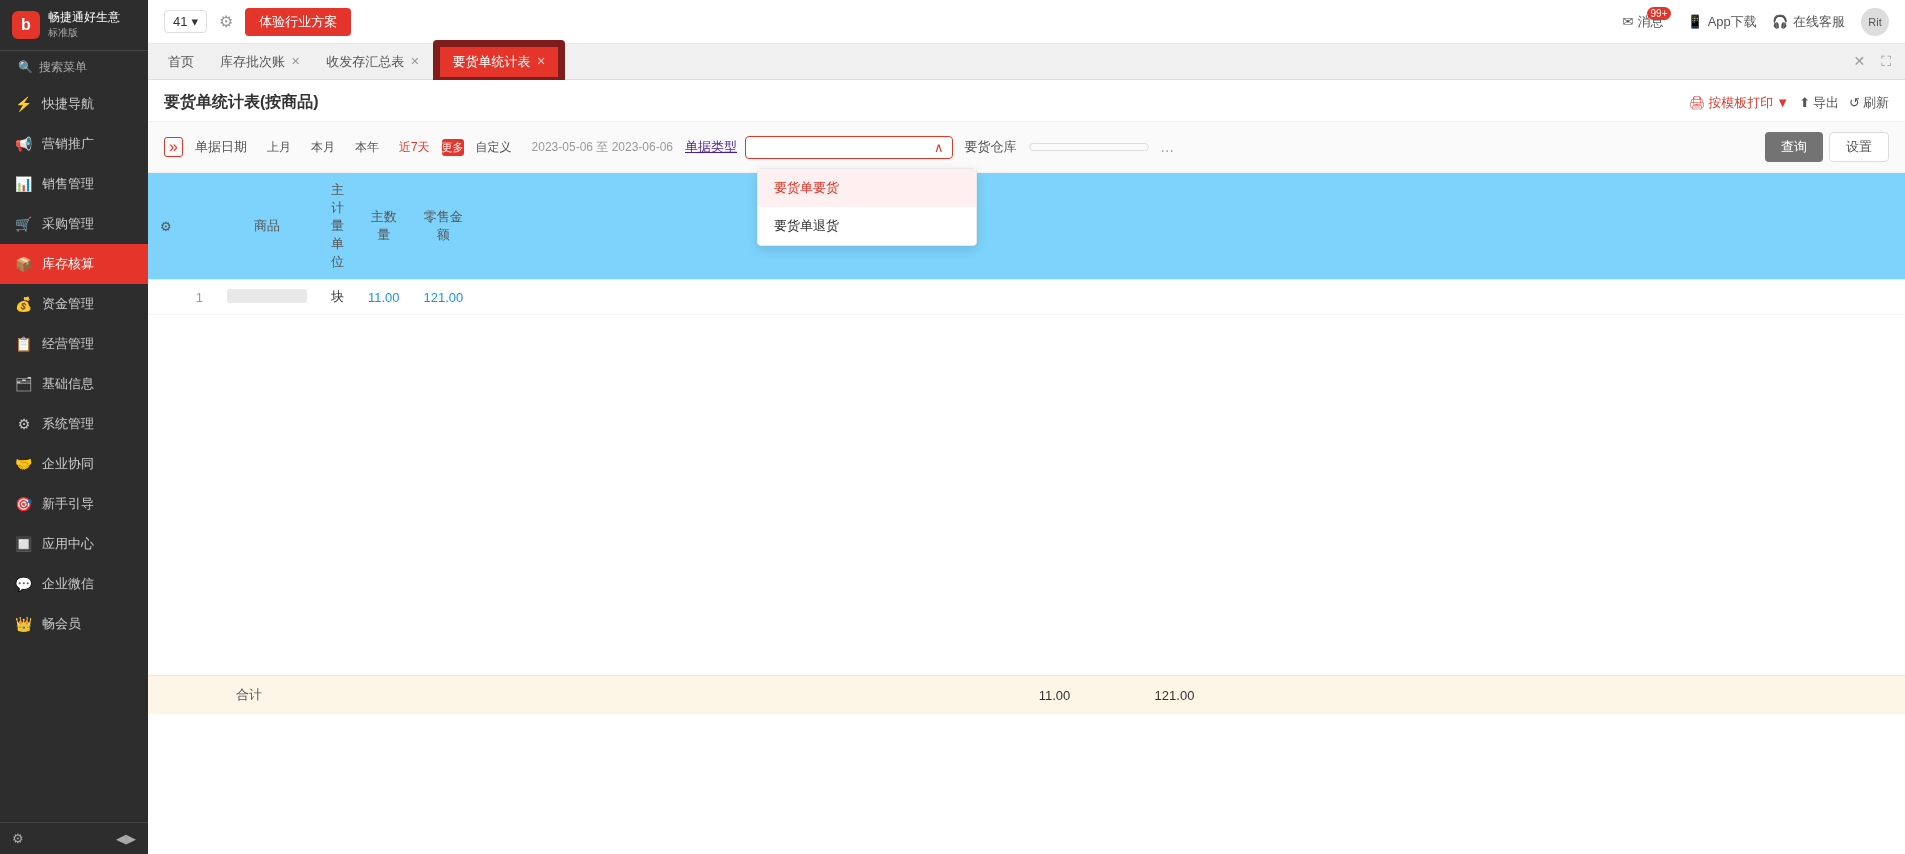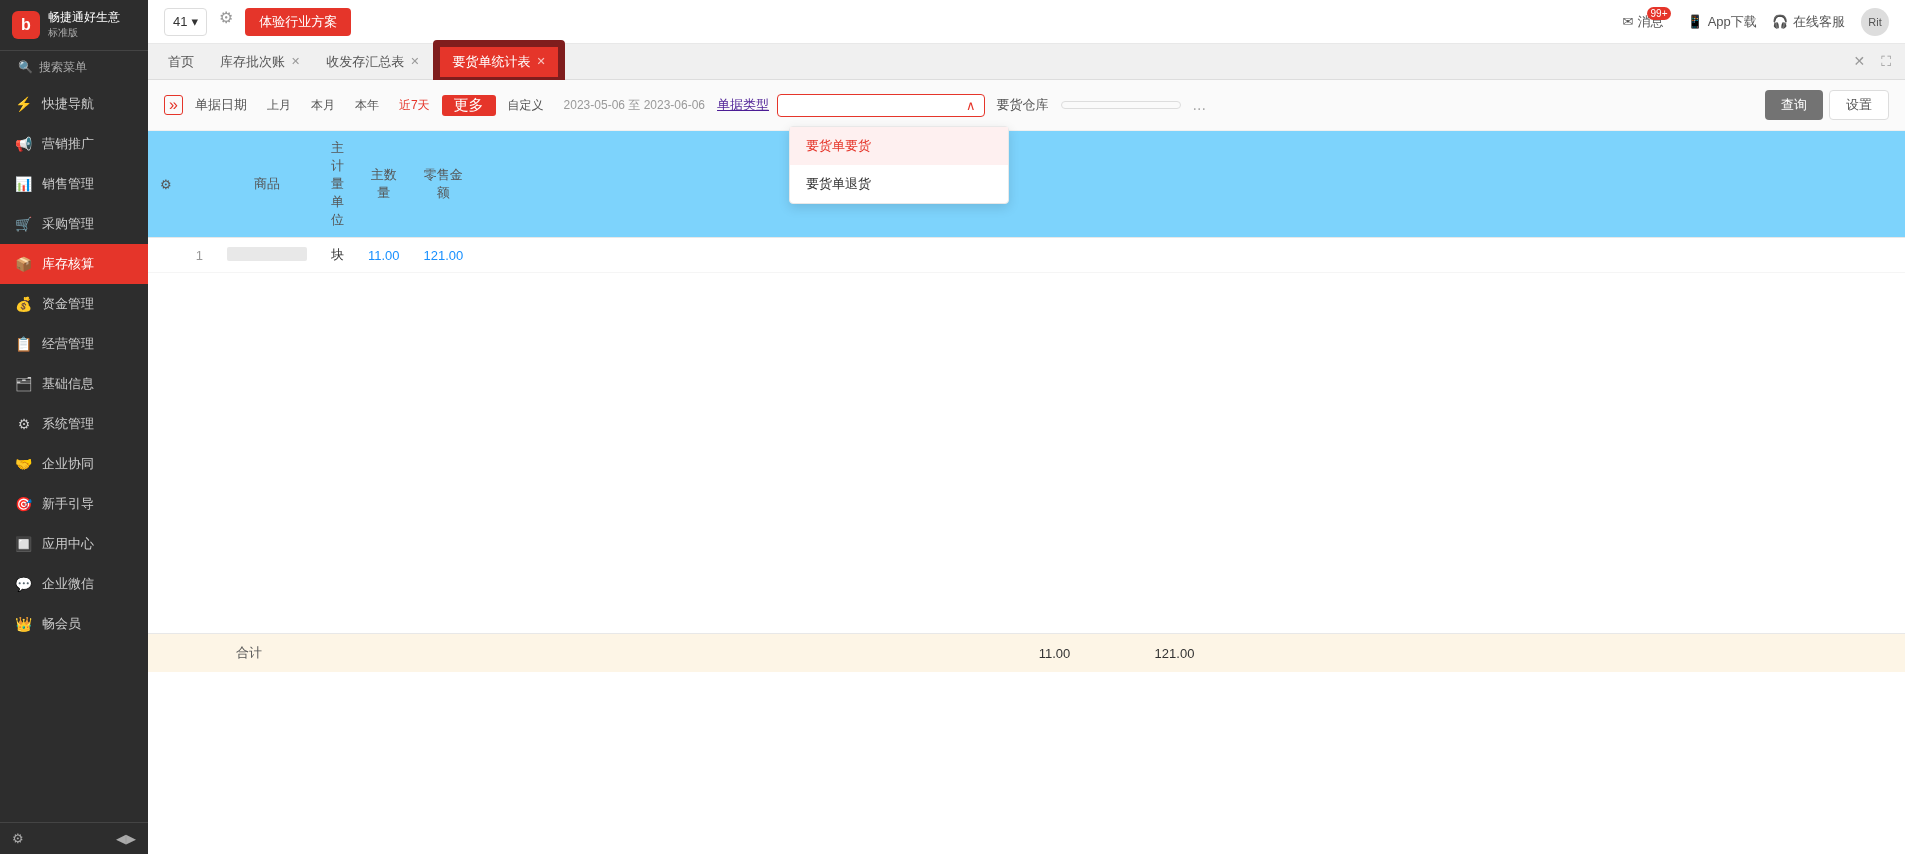--- a/index.html
+++ b/index.html
@@ -78,21 +78,21 @@
       background: #fff;
       border-bottom: 1px solid #e8e8e8;
       display: flex;
       align-items: center;
       padding: 0 16px;
       height: 44px;
       flex-shrink: 0;
       justify-content: space-between;
     }
     .top-header-left {
-      display: flex; gap: 12px;
+      display: flex; align-items: center; gap: 12px;
     }
     .store-select {
       display: flex; align-items: center; gap: 4px;
       font-size: 13px; color: #333;
       border: 1px solid #ddd; border-radius: 4px;
       padding: 3px 8px; cursor: pointer;
     }
     .trial-btn {
       background: #e5352a; color: #fff;
       border: none; border-radius: 4px;
@@ -158,22 +158,22 @@
       padding: 10px 16px;
       display: flex; align-items: center; flex-wrap: wrap; gap: 12px;
       position: relative;
     }
     .filter-toggle { color: #e5352a; cursor: pointer; font-size: 16px; border: 1px solid #e5352a; border-radius: 3px; padding: 0 4px; }
     .filter-label { font-size: 13px; color: #555; }
     .date-range-btns { display: flex; align-items: center; gap: 4px; }
     .date-btn { padding: 2px 8px; font-size: 12px; color: #555; cursor: pointer; border-radius: 3px; }
     .date-btn.active { color: #e5352a; }
     .date-tag-more {
-      background: #e5352a; color: #fff; font-size: 15px;
-      border-radius: 3px; padding: 1px 12px; cursor: pointer;
+      background: #e5352a; color: #fff; font-size: 11px;
+      border-radius: 3px; padding: 1px 0; cursor: pointer;
     }
     .date-custom { padding: 2px 8px; font-size: 12px; color: #555; cursor: pointer; }
     .date-display { font-size: 12px; color: #999; margin-left: 0; }
 
     .filter-type-label { font-size: 13px; color: #4c1d95; text-decoration: underline; }
     .filter-type-select {
       display: flex; align-items: center;
       border: 1px solid #e5352a; border-radius: 4px;
       padding: 3px 8px; min-width: 200px;
       cursor: pointer; position: relative;
@@ -392,20 +392,38 @@
       <span class="tab-close" style="color:rgba(255,255,255,0.7);">✕</span>
     </div>
     <div style="margin-left:auto;display:flex;gap:4px;">
       <span style="font-size:14px;color:#999;cursor:pointer;padding:0 6px;">✕</span>
       <span style="font-size:14px;color:#999;cursor:pointer;padding:0 6px;">⛶</span>
     </div>
   </div>
 
   <div class="content-area">
 
+    <div class="page-header">
+      <div class="page-title">要货单统计表(按商品)</div>
+      <div class="page-actions">
+        <div class="print-btn">
+          <span>🖨</span>
+          <span>按模板打印</span>
+          <span>▼</span>
+        </div>
+        <div class="action-btn">
+          <span>⬆</span>
+          <span>导出</span>
+        </div>
+        <div class="action-btn">
+          <span>↺</span>
+          <span>刷新</span>
+        </div>
+      </div>
+    </div>
 
     <div class="filter-bar">
       <span class="filter-toggle">»</span>
       <span class="filter-label">单据日期</span>
       <div class="date-range-btns">
         <span class="date-btn">上月</span>
         <span class="date-btn">本月</span>
         <span class="date-btn">本年</span>
         <span class="date-btn active">近7天</span>
         <span class="date-tag-more">更多</span>

